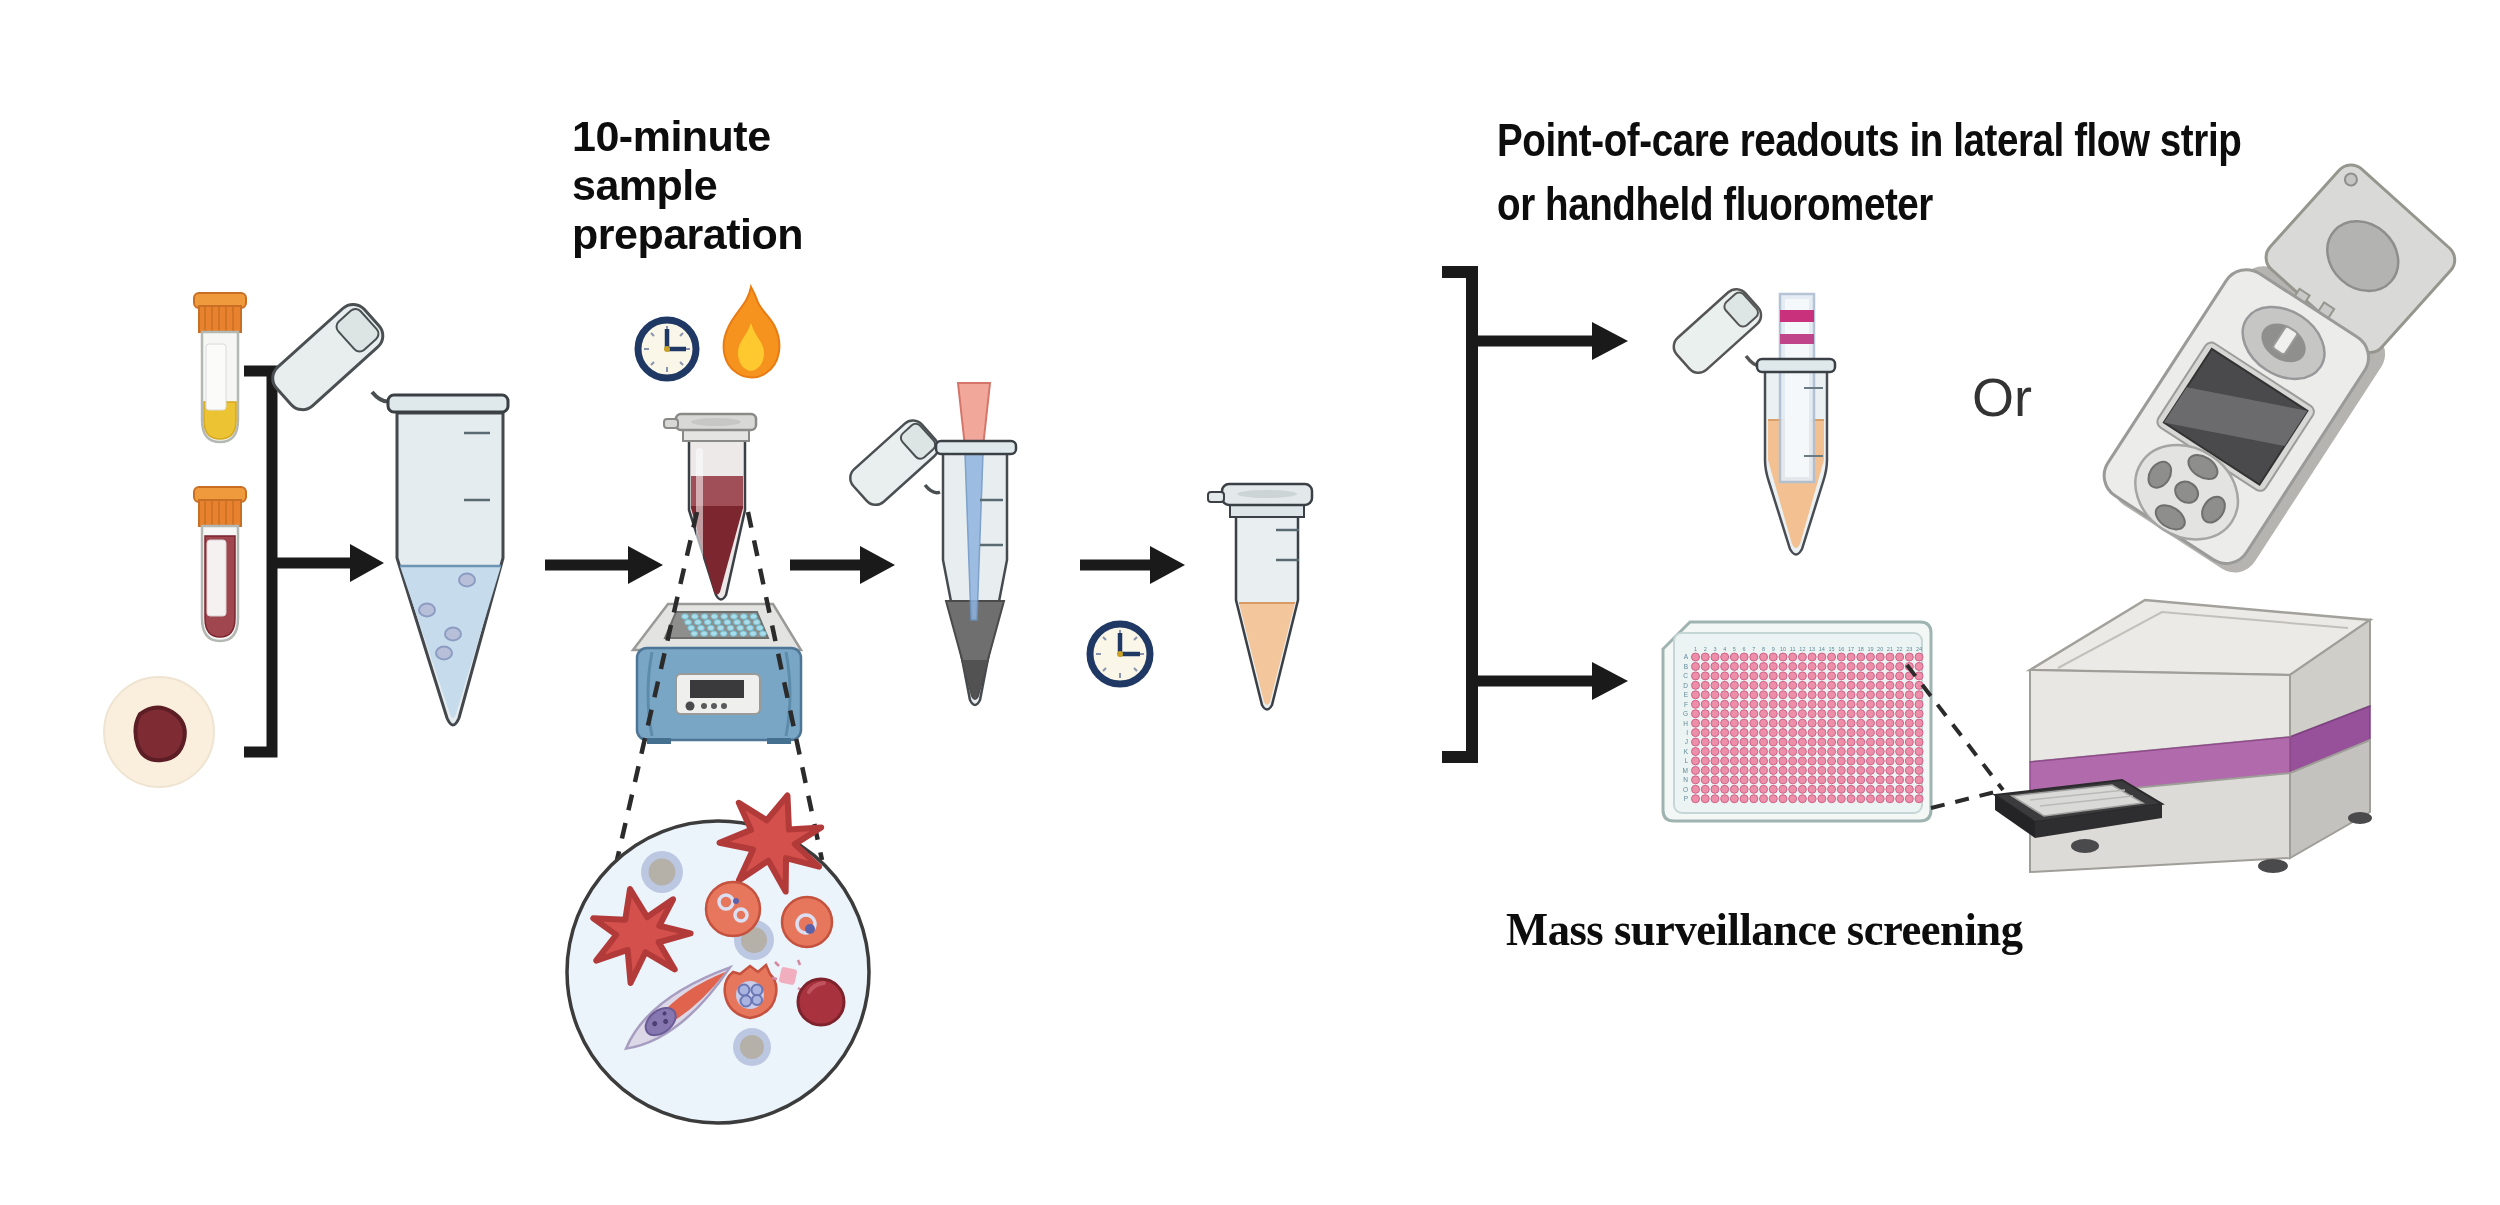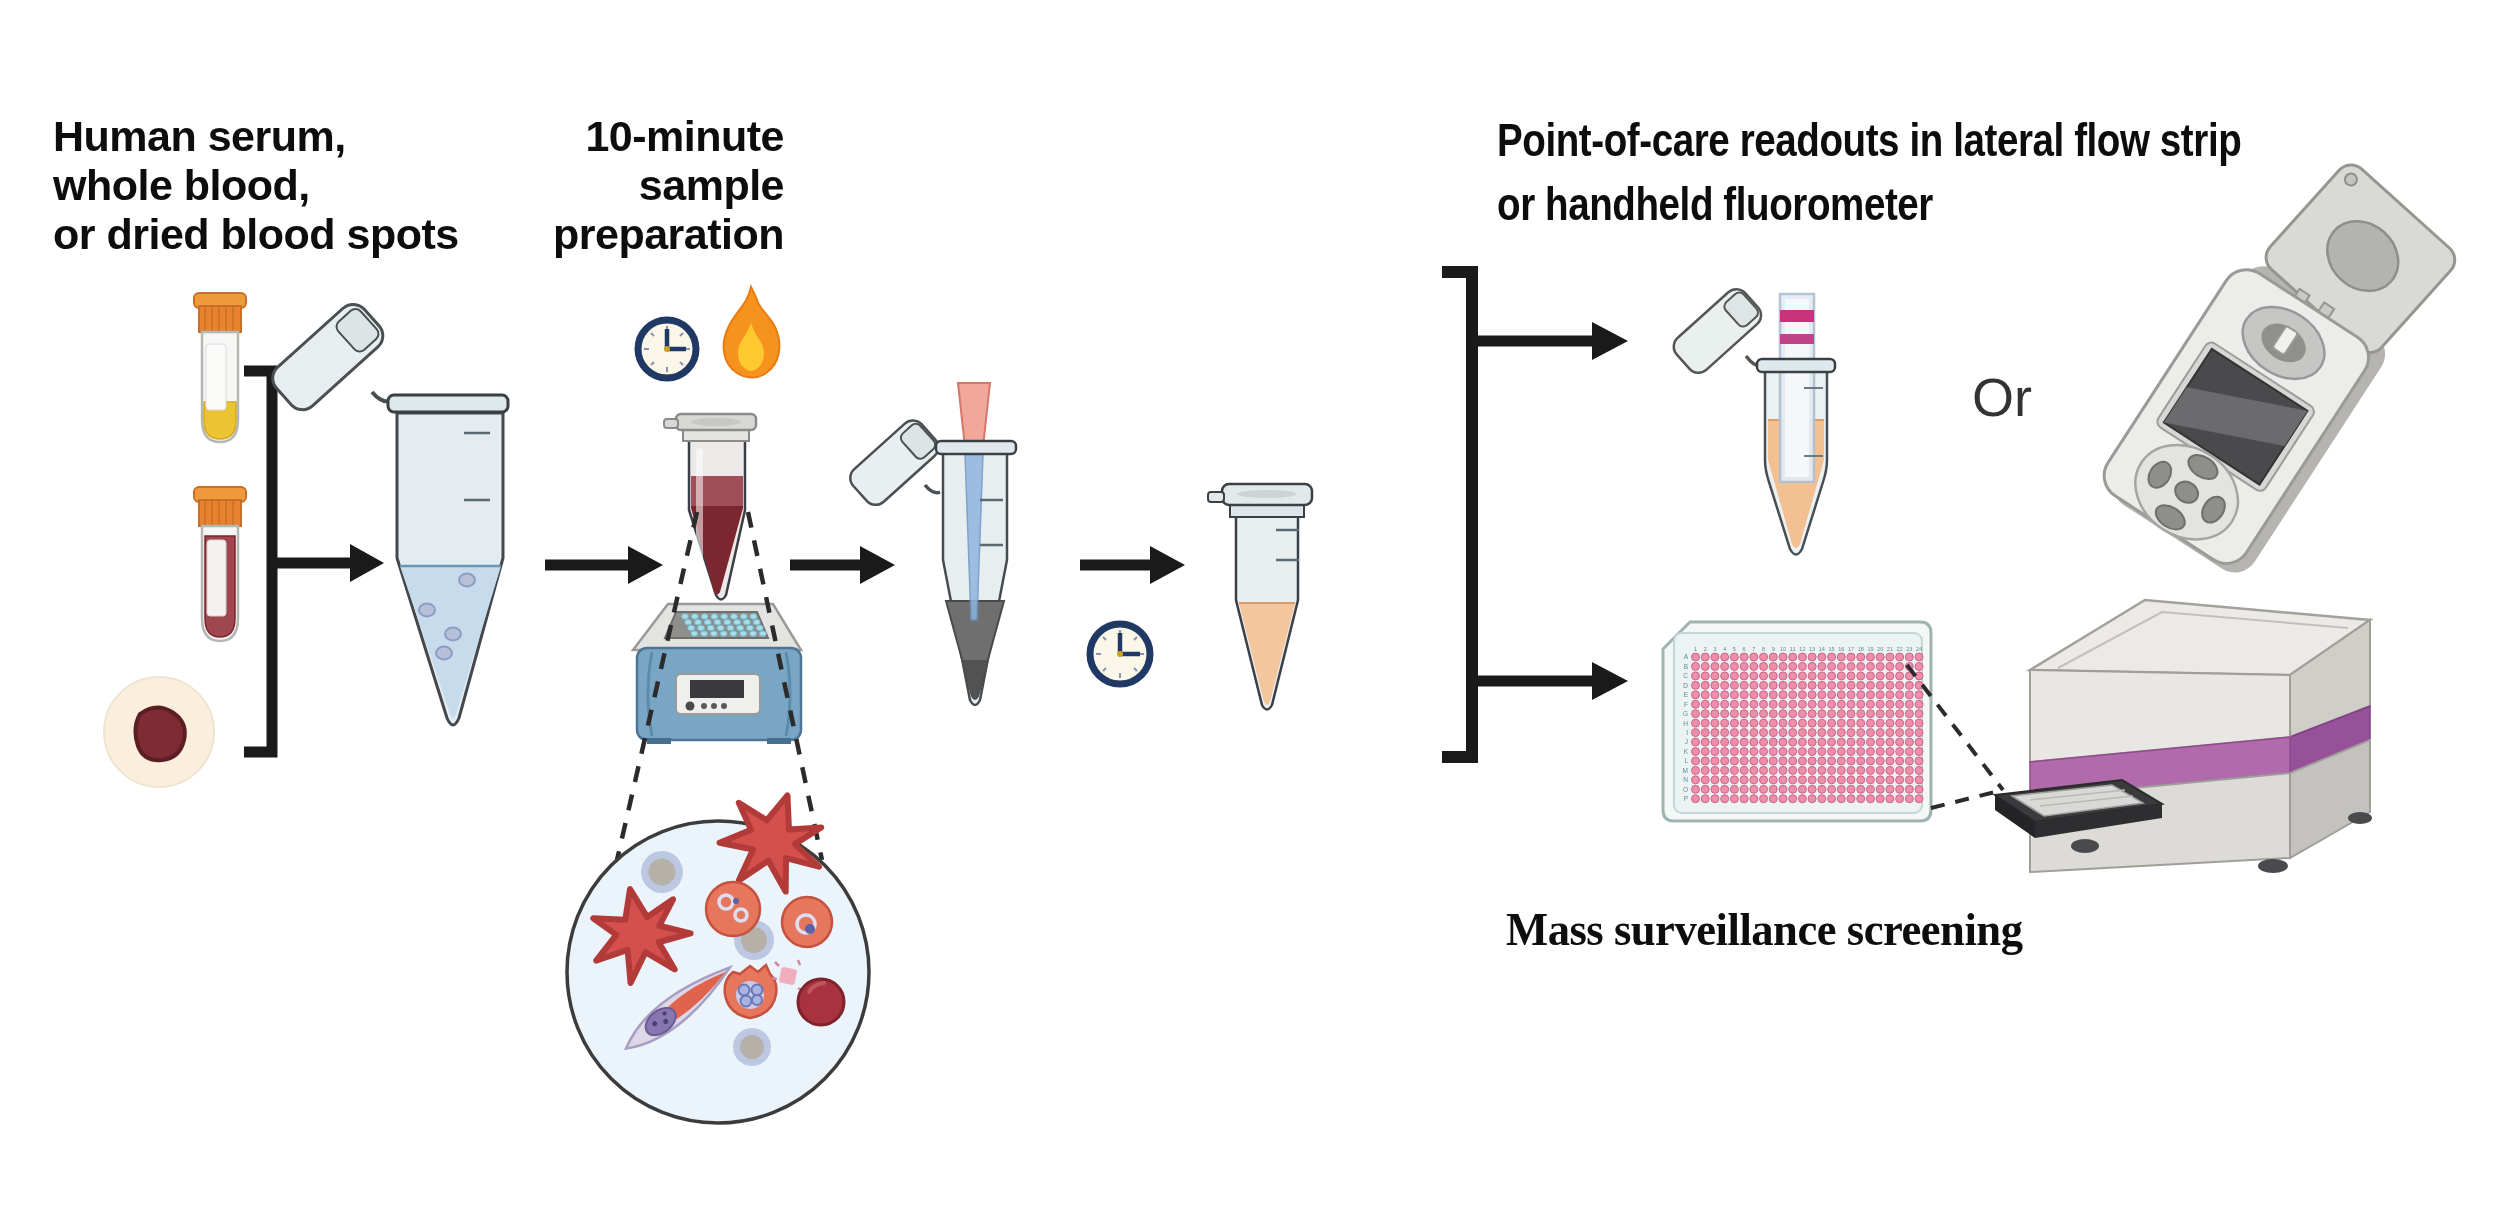--- a/index.html
+++ b/index.html
@@ -2,21 +2,21 @@
 <html><head>
 <meta charset="utf-8">
 <style>
   html,body{margin:0;padding:0;background:#fff;}
   .canvas{position:relative;width:2500px;height:1205px;background:#ffffff;overflow:hidden;
           font-family:"Liberation Sans",sans-serif;}
   .art{position:absolute;left:0;top:0;}
   .h{position:absolute;font-weight:700;font-size:43px;line-height:49px;color:#0d0d0d;
      white-space:pre-line;letter-spacing:-0.5px;}
   .t1{left:53px;top:112px;}
-  .t2{left:553px;top:112px;text-align:right;}
+  .t2{left:572px;top:112px;}
   .t3{left:938px;top:112px;}
   .t4{left:1497px;top:108px;font-size:47px;line-height:64px;text-decoration:underline;}
   .t4 .cond{display:inline-block;transform:scaleX(0.82);transform-origin:left top;white-space:pre-line;}
   .mass{position:absolute;left:1506px;top:903px;font-weight:700;font-size:46px;color:#0d0d0d;letter-spacing:-0.5px;font-family:Liberation Serif, serif;}
   .mass .cond{display:inline-block;transform:scaleX(0.97);transform-origin:left top;}
   .or{position:absolute;left:1972px;top:366px;font-weight:400;font-size:54px;color:#333;}
 </style>
 </head>
 <body>
 
@@ -808,23 +808,20 @@
       <polygon points="2012,796 2112,785 2143,803 2044,816" fill="#d9d9d7" stroke="#a0a09e" stroke-width="1.5"></polygon>
       <line x1="2030" y1="800" x2="2125" y2="790" stroke="#b9b9b7" stroke-width="1.5"></line>
       <line x1="2040" y1="806" x2="2133" y2="796" stroke="#b9b9b7" stroke-width="1.5"></line>
       <polygon points="1995,795 2035,822 2035,838 1995,810" fill="#242426"></polygon>
       <polygon points="2035,822 2162,804 2162,818 2035,838" fill="#2e2e30"></polygon>
       <ellipse cx="2085" cy="846" rx="14" ry="7" fill="#4a4a4c"></ellipse>
     </g>
   </g>
 </svg>
 
-<div class="h t1">Human serum,
-whole blood,
-or dried blood spots</div>
 <div class="h t2">10-minute
 sample
 preparation</div>
 <div class="h t4"><span class="cond">Point-of-care readouts in lateral flow strip
 or handheld fluorometer</span></div>
 <div class="or">Or</div>
 <div class="mass"><span class="cond">Mass surveillance screening</span></div>
 
 </div>
 

